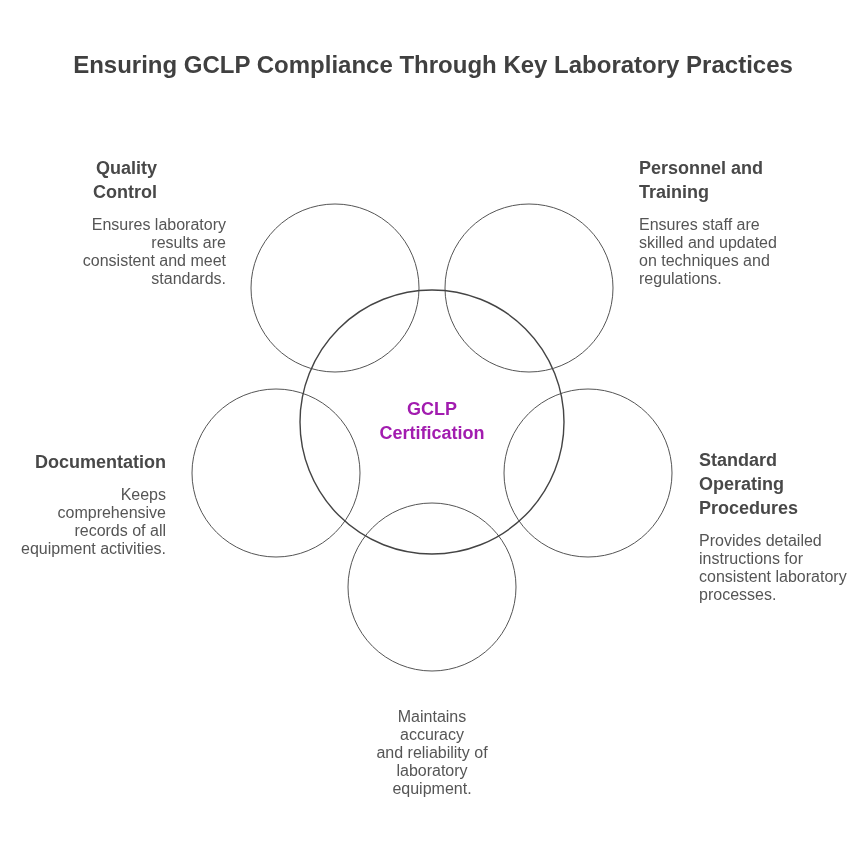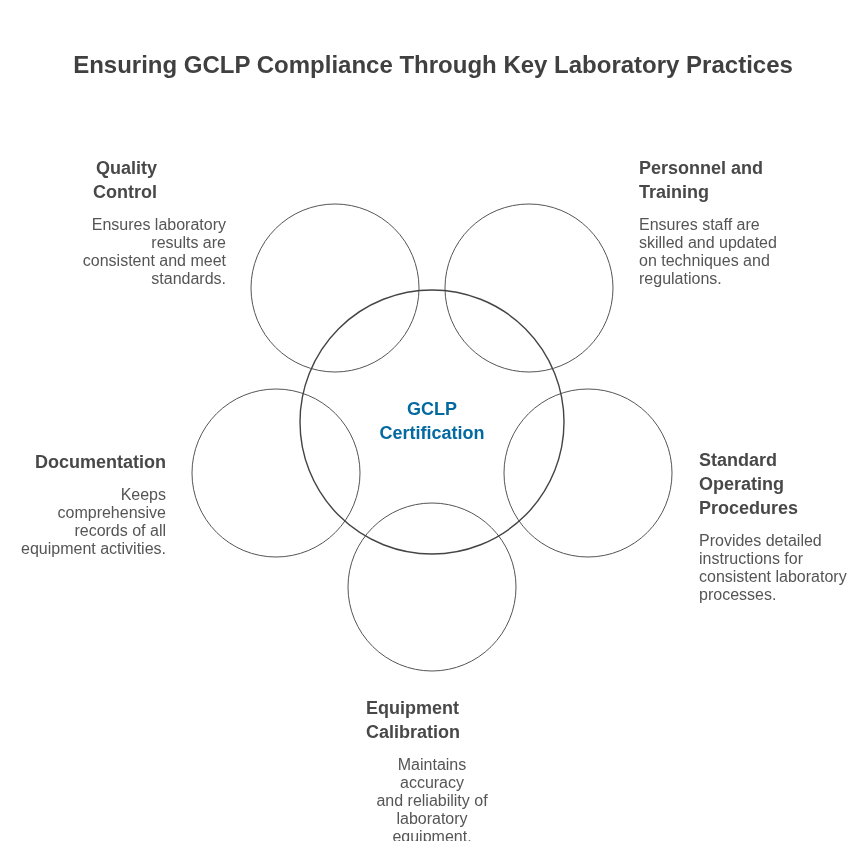--- a/index.html
+++ b/index.html
@@ -2,21 +2,21 @@
 <html><head>
   <meta charset="utf-8">
   <style>
     html, body { margin: 0; padding: 0; background: #ffffff; }
     body { width: 866px; height: 841px; position: relative; overflow: hidden;
            font-family: "Liberation Sans", sans-serif; color: #444444; }
     .title { position: absolute; left: 0; width: 866px; top: 51px; text-align: center;
              font-size: 24px; font-weight: bold; color: #404040; margin: 0; }
     svg.diagram { position: absolute; left: 0; top: 0; }
     .center-label { position: absolute; left: 332px; width: 200px; top: 397px; text-align: center;
-                    font-size: 18px; font-weight: bold; color: #0369a1; line-height: 24px; }
+                    font-size: 18px; font-weight: bold; color: #a21caf; line-height: 24px; }
     .block { position: absolute; }
     .block h2 { margin: 0; font-size: 18px; font-weight: bold; color: #484848; line-height: 24px; }
     .block p { margin: 12px 0 0 0; font-size: 16px; color: #555555; line-height: 18px; }
     .right-al { text-align: right; }
     .left-al { text-align: left; }
   </style>
 </head>
 <body>
 
 <h1 class="title">Ensuring GCLP Compliance Through Key Laboratory Practices</h1>
@@ -71,24 +71,20 @@
   </h2>
   <p>
     <span style="display:block">Provides detailed</span>
     <span style="display:block">instructions for</span>
     <span style="display:block">consistent laboratory</span>
     <span style="display:block">processes.</span>
   </p>
 </div>
 
 <div class="block" style="left:366px; top:696px; width:132px;">
-  <h2 style="text-align:left;">
-    <div>Equipment</div>
-    <div>Calibration</div>
-  </h2>
   <p style="text-align:center;">
     <span style="display:block">Maintains accuracy</span>
     <span style="display:block">and reliability of</span>
     <span style="display:block">laboratory</span>
     <span style="display:block">equipment.</span>
   </p>
 </div>
 
 <div class="block right-al" style="left:20px; top:450px; width:146px;">
   <h2 style="text-align:right; margin-left:13px; white-space:nowrap;">

